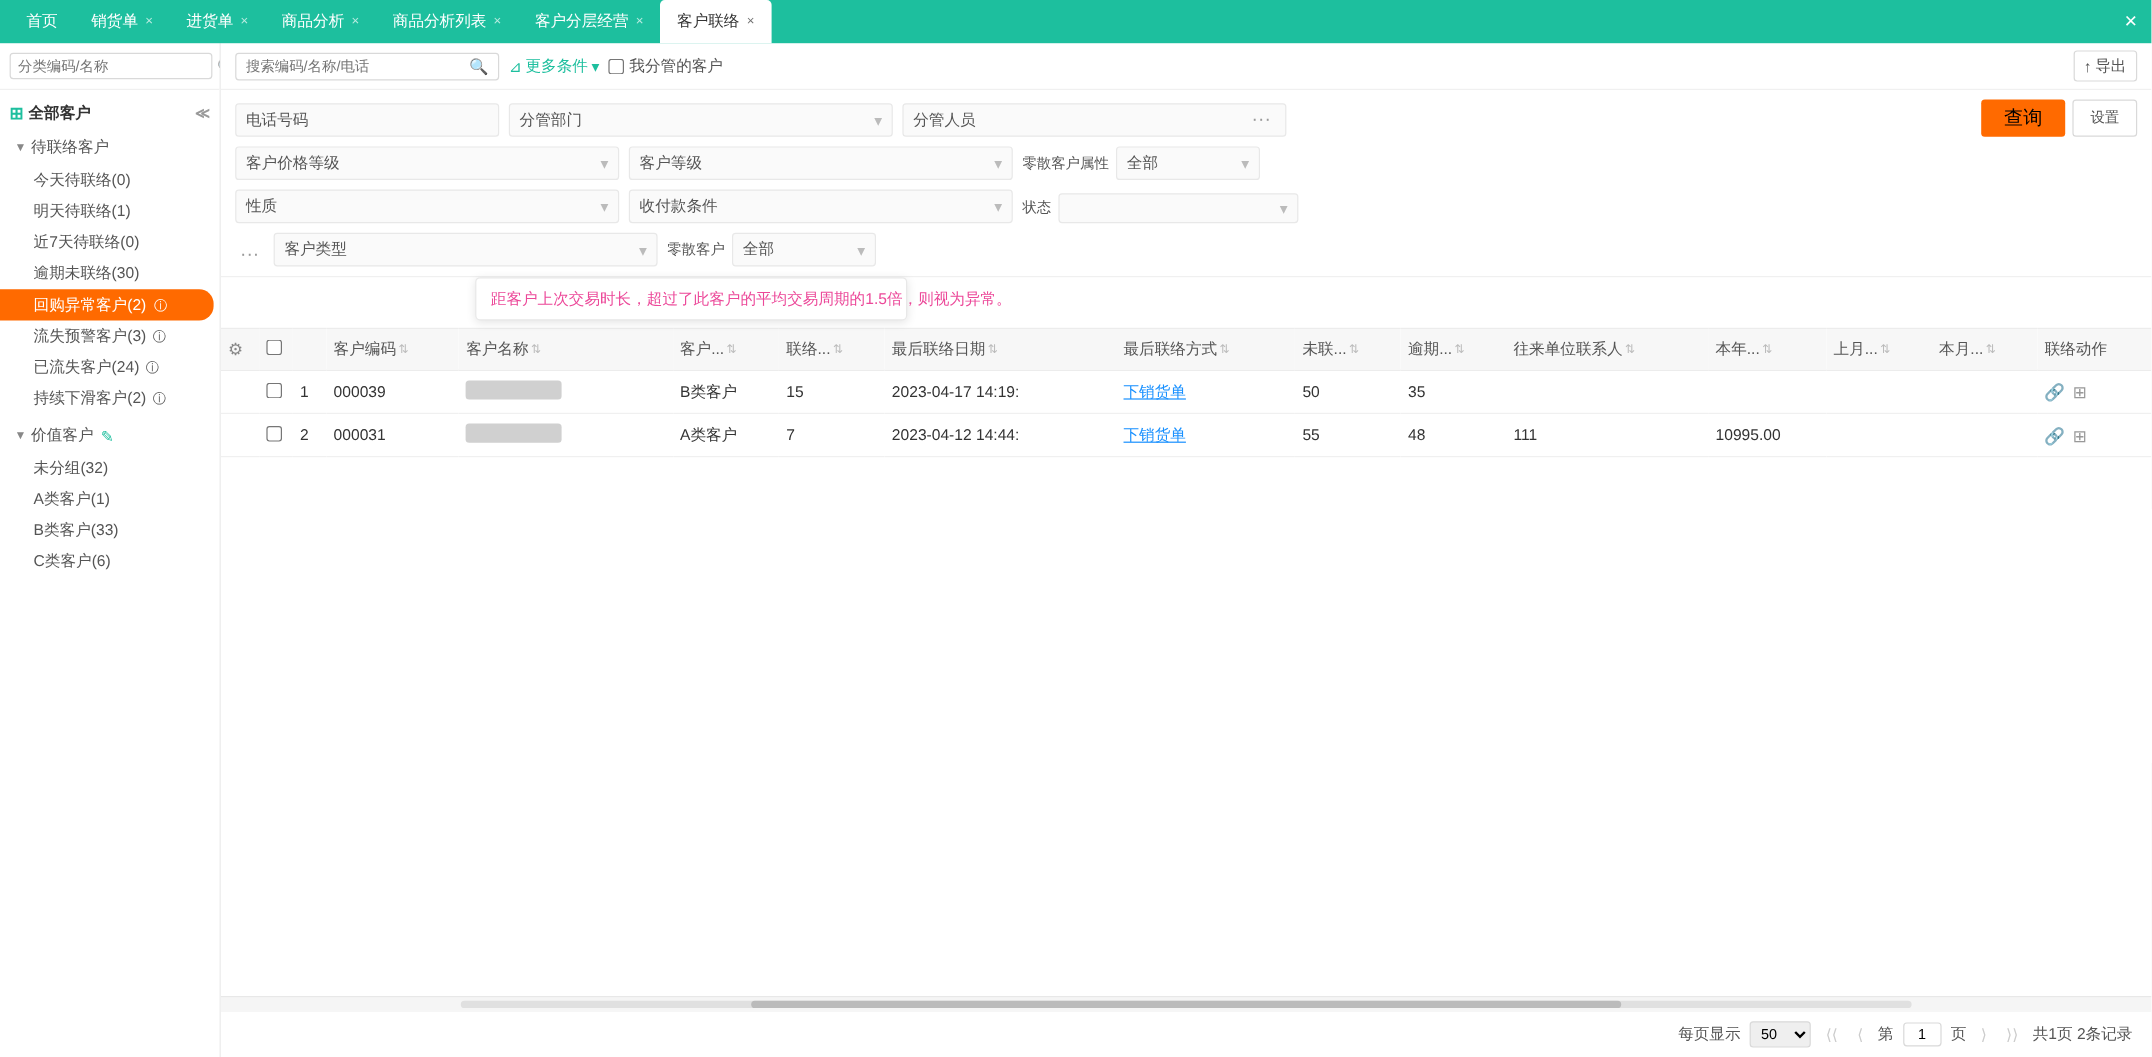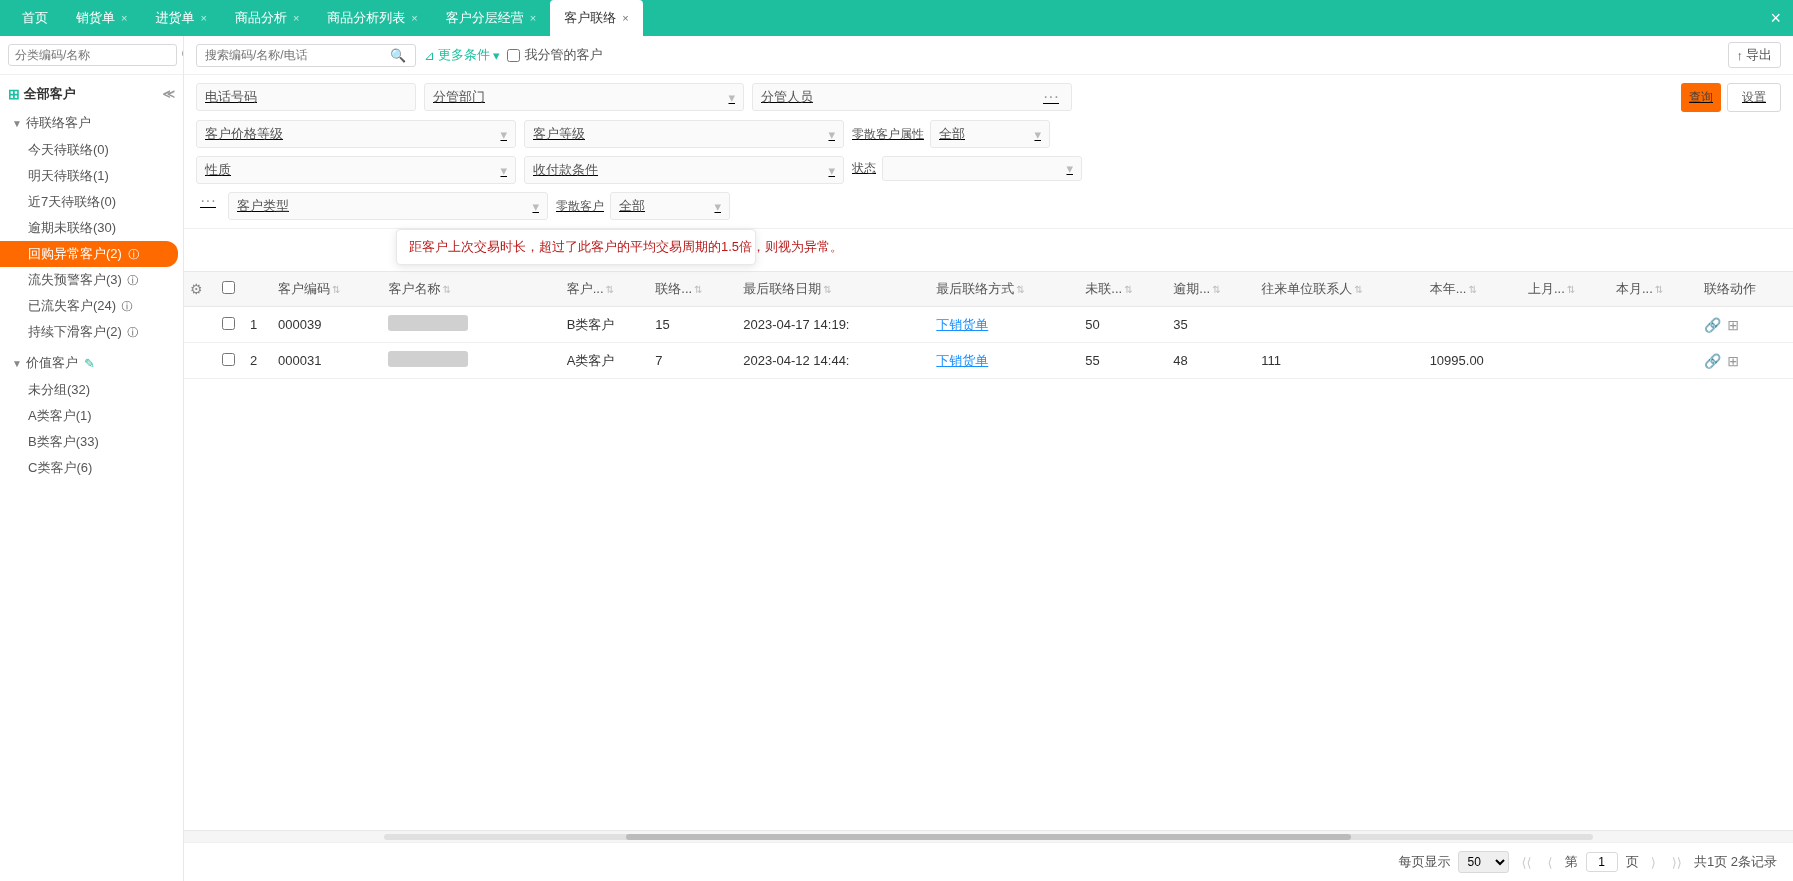--- a/index.html
+++ b/index.html
@@ -85,48 +85,48 @@
     .export-btn {
       margin-left: auto; display: flex; align-items: center; gap: 3px;
       color: #555; font-size: 12px; cursor: pointer; border: 1px solid #d9d9d9;
       border-radius: 3px; padding: 3px 8px; background: #fff;
     }
 
     
     .conditions-panel {
       background: #fff; border-bottom: 1px solid #f0f0f0; padding: 8px 12px;
     }
-    .condition-row { display: flex; align-items: flex-start; margin-bottom: 8px; gap: 8px; text-decoration: underline; }
+    .condition-row { display: flex; align-items: flex-end; margin-bottom: 8px; gap: 8px; }
     .condition-row:last-child { margin-bottom: 0; }
     .cond-field {
       display: flex; align-items: center; border: 1px solid #e8e8e8;
       border-radius: 3px; padding: 4px 8px; min-width: 180px; background: #fafafa;
       font-size: 12px; color: #555; cursor: pointer; position: relative;
     }
     .cond-field .cond-label { flex: 1; }
     .cond-field .cond-arrow { color: #bbb; margin-left: 4px; }
     .cond-field-wide { min-width: 320px; }
     .cond-dots { color: #999; cursor: pointer; font-size: 16px; margin: 0 4px; }
     .action-btns { display: flex; gap: 6px; margin-left: auto; }
     .btn-query {
-      background: #ff6a00; color: #404040; border: none; border-radius: 3px;
-      padding: 5px 8px; cursor: pointer; font-size: 12px;
+      background: #ff6a00; color: #000000; border: none; border-radius: 3px;
+      padding: 5px 19px; cursor: pointer; font-size: 16px;
     }
     .btn-settings {
       background: #fff; color: #555; border: 1px solid #d9d9d9; border-radius: 3px;
       padding: 5px 14px; cursor: pointer; font-size: 12px;
     }
     .cond-field-inline { display: flex; align-items: center; gap: 6px; }
     .cond-text-label { font-size: 12px; color: #555; white-space: nowrap; }
 
     
     .tooltip-box {
       position: absolute; left: 0; top: 228px; z-index: 100;
       background: #fff; border: 1px solid #e8e8e8; border-radius: 4px;
-      padding: 8px 12px; font-size: 12px; color: #b91c1c;
+      padding: 8px 12px; font-size: 12px; color: #ec4899;
       box-shadow: 0 2px 8px rgba(0,0,0,0.1); max-width: 360px; white-space: nowrap;
     }
 
     
     .table-wrap { flex: 1; overflow: auto; padding: 0 0; position: relative; }
     .data-table { width: 100%; border-collapse: collapse; font-size: 12px; }
     .data-table th {
       background: #f7f7f7; border-bottom: 1px solid #e8e8e8; border-top: 1px solid #e8e8e8;
       padding: 8px 6px; text-align: left; color: #555; font-weight: normal;
       white-space: nowrap; position: sticky; top: 0; z-index: 10;

